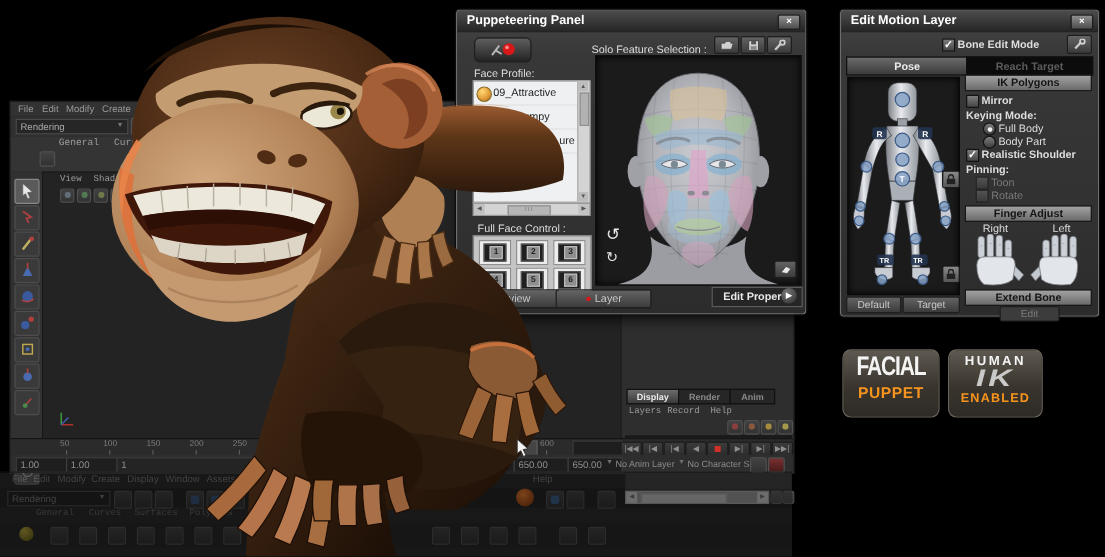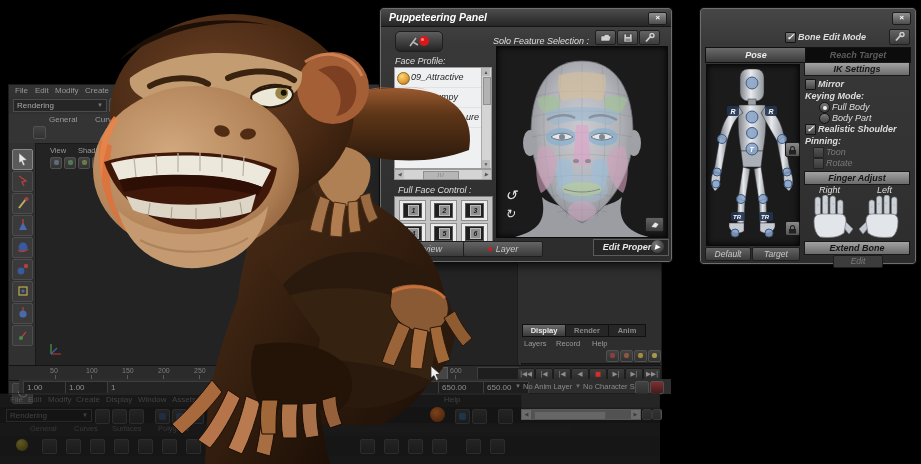--- a/index.html
+++ b/index.html
@@ -10,35 +10,35 @@
   .dim{color:#6f6f6f;}
   
   #maya-top{left:8px;top:84px;width:652px;height:309px;background:#343434;border:1px solid #1b1b1b;z-index:1;}
   #maya-bottom{left:0;top:393px;width:660px;height:71px;background:#2c2c2c;opacity:.55;z-index:1;border-top:1px solid #101010;}
   .menubar{height:12px;background:#323232;border-bottom:1px solid #242424;}
   .menubar span{position:absolute;top:1px;font-size:8px;color:#989898;}
   .ddl{background:#262626;border:1px solid #4b4b4b;color:#a8a8a8;font-size:8px;line-height:11px;padding:0 3px;}
   .ddl .ar{float:right;color:#777;font-size:6px;}
   .iph{position:absolute;width:13px;height:13px;background:linear-gradient(#424242,#323232);border:1px solid #505050;border-radius:2px;}
   .iph i{display:block;width:7px;height:7px;margin:3px auto;border-radius:2px;opacity:.8;}
-  .tabtxt{position:absolute;font-size:8px;color:#9b9b9b;}
+  .tabtxt{position:absolute;font-size:8px;color:#9b9b9b;font-family:Liberation Mono, monospace;}
   .vp{background:#232323;border:1px solid #191919;}
   .tool{position:absolute;left:3px;width:19px;height:19px;background:#3a3a3a;border:1px solid #4d4d4d;border-radius:2px;}
   .tool svg{display:block;margin:2px auto;}
   .tool.sel{background:#5a5a5a;border-color:#888;}
   
   .tl{background:#2b2b2b;border-top:1px solid #141414;border-bottom:1px solid #141414;}
   .tick{position:absolute;top:1px;font-size:7px;color:#7e7e7e;}
   .tickline{position:absolute;top:9px;width:1px;height:4px;background:#5a5a5a;}
   .fld{position:absolute;height:11px;background:#1e1e1e;border:1px solid #3e3e3e;color:#8f8f8f;font-size:8px;line-height:11px;padding:0 3px;}
   .pbtn{position:absolute;top:2px;width:16px;height:11px;color:#8f8f8f;font-size:6.5px;text-align:center;line-height:11px;
         background:linear-gradient(#3c3c3c,#2b2b2b);border:1px solid #1d1d1d;border-radius:2px;}
   
   .panel{background:linear-gradient(#474747,#383838 14%,#313131 70%,#2c2c2c);border:1px solid #6e6e6e;outline:1px solid #0c0c0c;
-         border-radius:3px;box-shadow:3px 4px 10px rgba(0,0,0,.7);z-index:2;font-style:italic;}
+         border-radius:3px;box-shadow:3px 4px 10px rgba(0,0,0,.7);z-index:2;}
   .ptitle{position:absolute;left:0;top:0;right:0;height:17px;background:linear-gradient(#4c4c4c,#262626);
           border-bottom:1px solid #151515;border-radius:3px 3px 0 0;color:#fff;font-weight:bold;font-size:10.5px;line-height:17px;padding-left:8px;}
   .xbtn{position:absolute;top:3px;right:4px;width:17px;height:11px;background:linear-gradient(#909090,#4c4c4c);
         border:1px solid #1c1c1c;border-radius:2px;color:#fff;font-size:8px;font-weight:bold;text-align:center;line-height:10px;}
   .gbtn{position:absolute;background:linear-gradient(#646464,#3b3b3b);border:1px solid #1e1e1e;border-radius:2px;
         color:#c9c9c9;font-size:9px;text-align:center;}
   .hdrbar{position:absolute;height:12px;background:linear-gradient(#a2a2a2,#6b6b6b);border:1px solid #191919;
           color:#141414;font-size:9px;font-weight:bold;text-align:center;line-height:12px;}
   .lbl{position:absolute;color:#dedede;font-size:9px;white-space:nowrap;}
   .cb{position:absolute;width:9px;height:9px;background:linear-gradient(#7c7c7c,#454545);border:1px solid #141414;border-radius:1px;
@@ -291,21 +291,21 @@
       <span class="pbtn mono" style="left:508px">|◀◀</span>
       <span class="pbtn mono" style="left:526px">|◀</span>
       <span class="pbtn mono" style="left:544px">|◀</span>
       <span class="pbtn mono" style="left:562px">◀</span>
       <span class="pbtn mono" style="left:580px;color:#d03028">■</span>
       <span class="pbtn mono" style="left:598px">▶|</span>
       <span class="pbtn mono" style="left:616px">▶|</span>
       <span class="pbtn mono" style="left:634px">▶▶|</span>
     </div>
 
-    <div class="abs" style="left:10px;top:294px;width:652px;height:15px;background:#2e2e2e">
+    <div class="abs" style="left:0;top:294px;width:652px;height:15px;background:#2e2e2e">
       <div class="fld" style="left:4px;top:2px;width:36px">1.00</div>
       <div class="fld" style="left:46px;top:2px;width:36px">1.00</div>
       <div class="fld" style="left:88px;top:2px;width:296px;background:#242424">
         <span>1</span>
       </div>
       <div class="fld" style="left:388px;top:2px;width:24px">650</div>
       <div class="fld" style="left:419px;top:2px;width:38px">650.00</div>
       <div class="fld" style="left:464px;top:2px;width:38px">650.00</div>
       <span class="txt dim" style="position:absolute;left:496px;top:4px;font-size:6px">▼</span>
       <span class="txt" style="position:absolute;left:504px;top:3px;font-size:7.5px;color:#8a8a8a">No Anim Layer</span>
@@ -537,20 +537,21 @@
     <span class="gbtn" style="left:5px;top:232px;width:78px;height:14px;line-height:14px">Preview</span>
     <span class="gbtn" style="left:82px;top:232px;width:78px;height:14px;line-height:14px">
       <span style="color:#d81818">●</span>
       <span>Layer</span>
     </span>
     <span class="abs" style="left:212px;top:230px;width:74px;height:15px;background:#262626;border:1px solid #5c5c5c;color:#e8e8e8;font-size:9px;font-weight:bold;text-align:center;line-height:15px">Edit Property</span>
     <span class="abs" style="left:270px;top:231px;width:13px;height:13px;border-radius:50%;background:radial-gradient(circle at 35% 30%,#777,#2a2a2a);color:#fff;font-size:7px;text-align:center;line-height:13px">▶</span>
   </div>
 
   <div class="panel abs" style="left:700px;top:8px;width:214px;height:254px">
+    <div class="ptitle">Edit Motion Layer</div>
     <span class="xbtn">×</span>
 
     <span class="cb" style="left:84px;top:23px">✓</span>
     <span class="lbl" style="left:97px;top:23px;font-weight:bold">Bone Edit Mode</span>
     <span class="gbtn" style="left:188px;top:20px;width:19px;height:14px">
       <svg width="11" height="10" style="margin-top:2px">
           <path d="M2,8.5 L7,3" stroke="#cfcfcf" stroke-width="1.8"></path>
           <circle cx="8" cy="2.5" r="2" fill="none" stroke="#cfcfcf" stroke-width="1.4"></circle>
         </svg></span>
 
@@ -620,21 +621,21 @@
         </svg></span>
     <span class="lockbtn" style="left:84px;top:212px">
       <svg width="9" height="9" style="margin:2px">
           <rect x="1" y="4" width="7" height="4.5" fill="#222"></rect>
           <path d="M2.5,4 V2.6 A2,2 0 0 1 6.5,2.6 V4" fill="none" stroke="#222" stroke-width="1.1"></path>
         </svg></span>
 
     <span class="gbtn" style="left:4px;top:238px;width:44px;height:12px;line-height:12px;font-size:8.5px">Default</span>
     <span class="gbtn" style="left:51px;top:238px;width:46px;height:12px;line-height:12px;font-size:8.5px">Target</span>
 
-    <div class="hdrbar" style="left:103px;top:53px;width:104px">IK Settings</div>
+    <div class="hdrbar" style="left:103px;top:53px;width:104px">IK Polygons</div>
     <span class="cb off" style="left:104px;top:70px">✓</span>
     <span class="lbl" style="left:117px;top:70px;font-weight:bold">Mirror</span>
     <span class="lbl" style="left:104px;top:82px;font-weight:bold">Keying Mode:</span>
     <span class="radio on" style="left:118px;top:93px"></span>
     <span class="lbl" style="left:131px;top:93px">Full Body</span>
     <span class="radio" style="left:118px;top:104px"></span>
     <span class="lbl" style="left:131px;top:104px">Body Part</span>
     <span class="cb" style="left:104px;top:115px">✓</span>
     <span class="lbl" style="left:117px;top:115px;font-weight:bold">Realistic Shoulder</span>
     <span class="lbl" style="left:104px;top:127px;font-weight:bold">Pinning:</span>
@@ -656,20 +657,29 @@
         <path d="M11,26 Q11,19 18,19 L37,19 Q43,19 43,26 L41,38 Q34,44 17,42 Q11,38 11,26 Z" fill="#e2e6ea"></path>
         <path d="M14,10 L15.5,10 M22,8 L23.5,8 M29.5,9 L31,9 M36.5,12 L38,12" stroke="#9aa0a8"></path>
       </g>
       <use href="#hand" transform="translate(106,0) scale(-1,1)"></use>
     </svg>
 
     <div class="hdrbar" style="left:103px;top:232px;width:104px">Extend Bone</div>
     <span class="gbtn" style="left:132px;top:246px;width:48px;height:11px;line-height:11px;font-size:8.5px;color:#7c7c7c;background:#3c3c3c">Edit</span>
   </div>
 
+  <div class="badge" style="left:702px;top:291px">
+    <div class="w" style="font-size:19px;letter-spacing:-1px;margin-top:4px;transform:scale(.92,1.18)">FACIAL</div>
+    <div class="o" style="font-size:13px;letter-spacing:.5px;margin-top:2px">PUPPET</div>
+  </div>
+  <div class="badge" style="left:790px;top:291px;width:77px">
+    <div class="w" style="font-size:11px;letter-spacing:2px;margin-top:3px">HUMAN</div>
+    <div style="color:#c9c9c9;font-weight:bold;font-style:italic;font-size:20px;line-height:18px;text-align:center;letter-spacing:2px;transform:scale(1.35,1)">IK</div>
+    <div class="o" style="font-size:10.5px;letter-spacing:1px;margin-top:1px">ENABLED</div>
+  </div>
 
   <svg class="abs" style="left:0;top:0;z-index:3;pointer-events:none" width="540" height="464" viewBox="0 0 540 464">
     <defs>
       <radialGradient id="headG" cx="42%" cy="38%" r="75%">
         <stop offset="0%" stop-color="#6e4226"></stop>
           <stop offset="60%" stop-color="#4a2a14"></stop>
           <stop offset="100%" stop-color="#2a170a"></stop>
       </radialGradient>
       <radialGradient id="muzzG" cx="38%" cy="40%" r="75%">
         <stop offset="0%" stop-color="#d2a87e"></stop>

